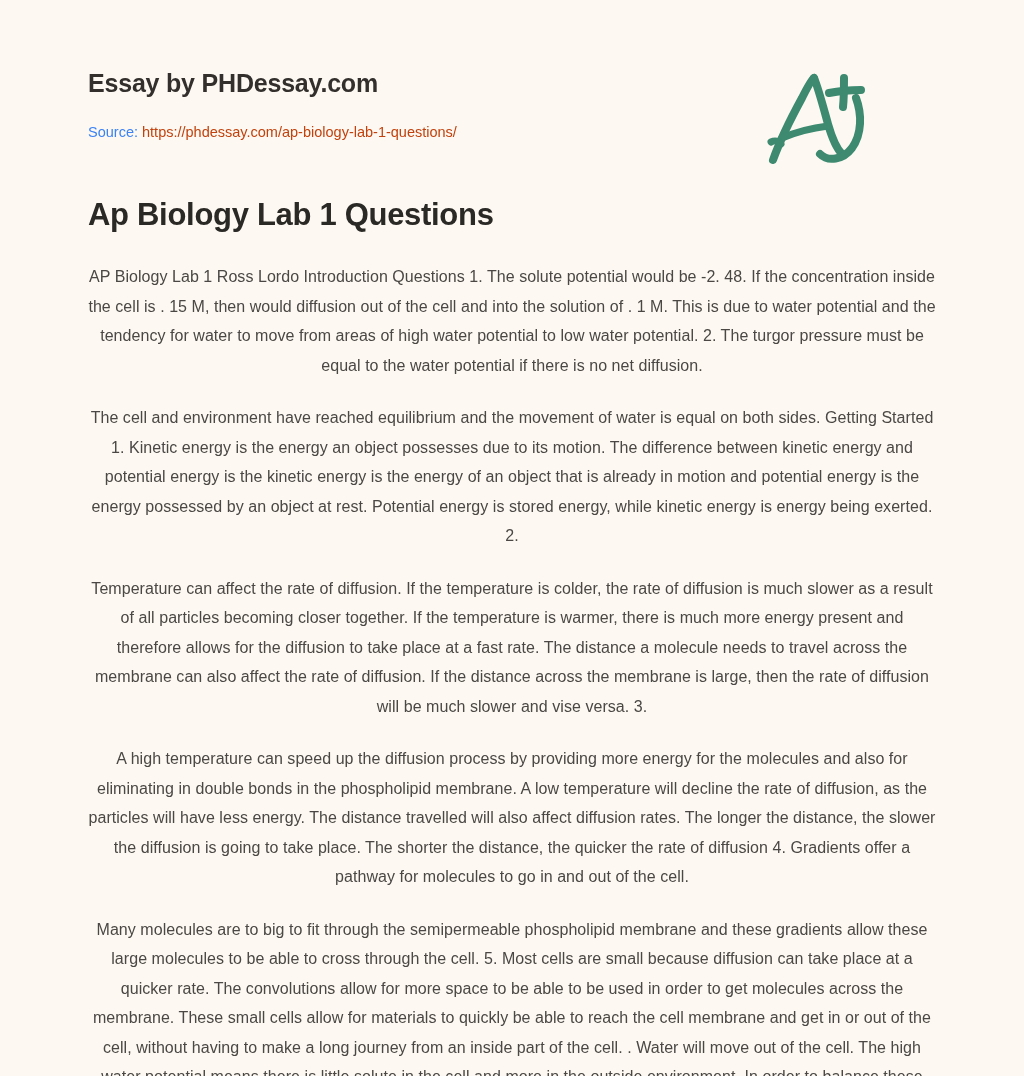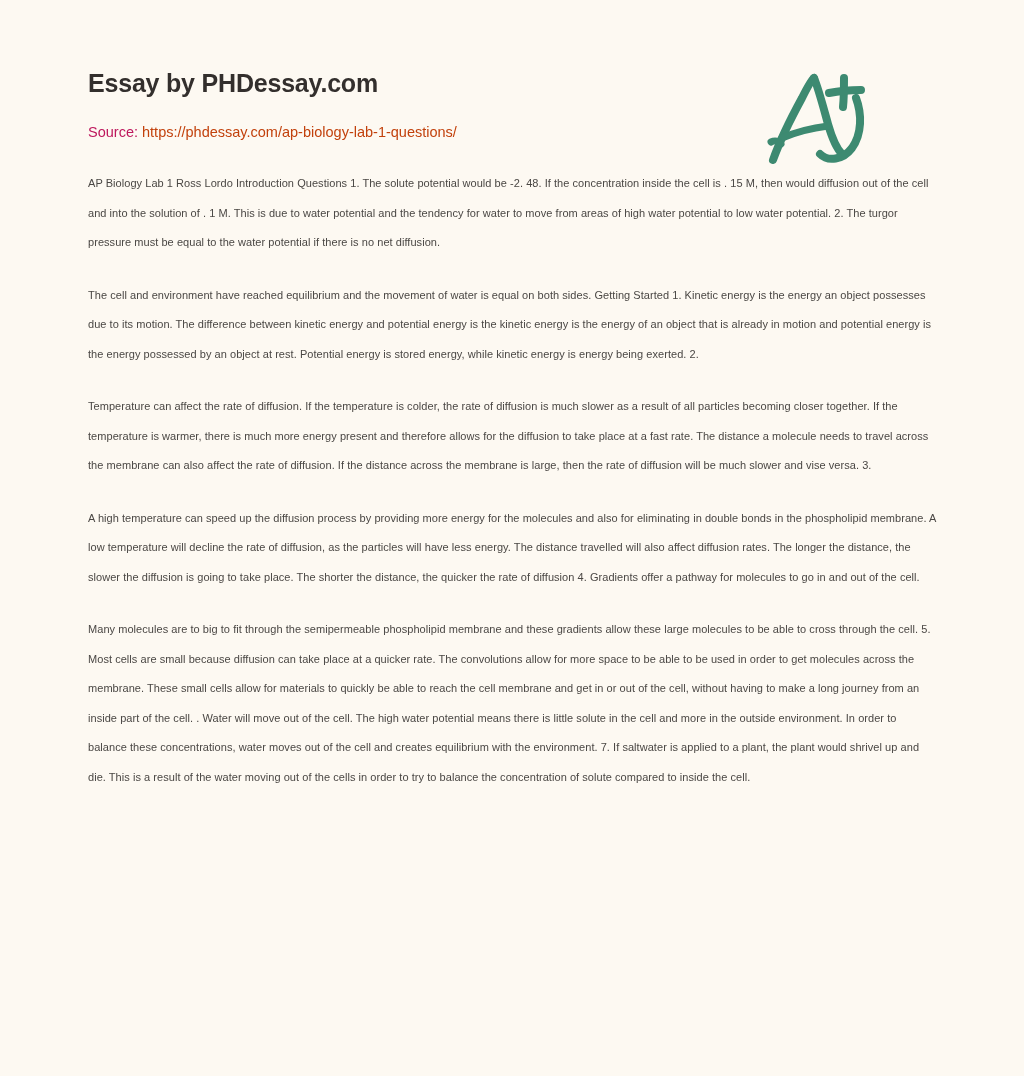--- a/index.html
+++ b/index.html
@@ -35,21 +35,21 @@
     line-height: 1.2;
   }
   .source-line {
     margin-top: 24px;
     font-size: 14.5px;
     line-height: 1.4;
     color: #8b8783;
     white-space: nowrap;
   }
   .source-label {
-    color: #be185d;
+    color: #3b82f6;
   }
   .source-url {
     color: #c2410c;
     text-decoration: none;
   }
 
   
   .logo {
     position: absolute;
     top: 60px;
@@ -73,24 +73,24 @@
     color: #2b2926;
     line-height: 1.25;
   }
 
   
   .article {
     padding-top: 27px;
   }
   .article p {
     margin: 0 0 23px 0;
-    font-size: 11px;
+    font-size: 16px;
     line-height: 29.5px;
     color: #4a4744;
-    text-align: left;
+    text-align: center;
     letter-spacing: 0.05px;
   }
   .article p:last-child {
     margin-bottom: 0;
   }
 </style>
 </head>
 <body>
 
 <div class="page">
@@ -117,20 +117,21 @@
           <path d="M86 18 C 86 28, 86 38, 85 47" stroke-width="8"></path>
 
           <path d="M71 33 C 81 31, 93 30, 103 30" stroke-width="8"></path>
 
           <path d="M98 38 C 104 54, 104 74, 94 88 C 85 100, 70 102, 62 94" stroke-width="8"></path>
         </g>
       </svg>
     </div>
   </div>
 
+  <h1 class="doc-title">Ap Biology Lab 1 Questions</h1>
 
   <div class="article">
     <p>AP Biology Lab 1 Ross Lordo Introduction Questions 1. The solute potential would be -2. 48. If the concentration inside the cell is . 15 M, then would diffusion out of the cell and into the solution of . 1 M. This is due to water potential and the tendency for water to move from areas of high water potential to low water potential. 2. The turgor pressure must be equal to the water potential if there is no net diffusion.</p>
     <p>The cell and environment have reached equilibrium and the movement of water is equal on both sides. Getting Started 1. Kinetic energy is the energy an object possesses due to its motion. The difference between kinetic energy and potential energy is the kinetic energy is the energy of an object that is already in motion and potential energy is the energy possessed by an object at rest. Potential energy is stored energy, while kinetic energy is energy being exerted. 2.</p>
     <p>Temperature can affect the rate of diffusion. If the temperature is colder, the rate of diffusion is much slower as a result of all particles becoming closer together. If the temperature is warmer, there is much more energy present and therefore allows for the diffusion to take place at a fast rate. The distance a molecule needs to travel across the membrane can also affect the rate of diffusion. If the distance across the membrane is large, then the rate of diffusion will be much slower and vise versa. 3.</p>
     <p>A high temperature can speed up the diffusion process by providing more energy for the molecules and also for eliminating in double bonds in the phospholipid membrane. A low temperature will decline the rate of diffusion, as the particles will have less energy. The distance travelled will also affect diffusion rates. The longer the distance, the slower the diffusion is going to take place. The shorter the distance, the quicker the rate of diffusion 4. Gradients offer a pathway for molecules to go in and out of the cell.</p>
     <p>Many molecules are to big to fit through the semipermeable phospholipid membrane and these gradients allow these large molecules to be able to cross through the cell. 5. Most cells are small because diffusion can take place at a quicker rate. The convolutions allow for more space to be able to be used in order to get molecules across the membrane. These small cells allow for materials to quickly be able to reach the cell membrane and get in or out of the cell, without having to make a long journey from an inside part of the cell. . Water will move out of the cell. The high water potential means there is little solute in the cell and more in the outside environment. In order to balance these concentrations, water moves out of the cell and creates equilibrium with the environment. 7. If saltwater is applied to a plant, the plant would shrivel up and die. This is a result of the water moving out of the cells in order to try to balance the concentration of solute compared to inside the cell.</p>
 
   </div>
 

